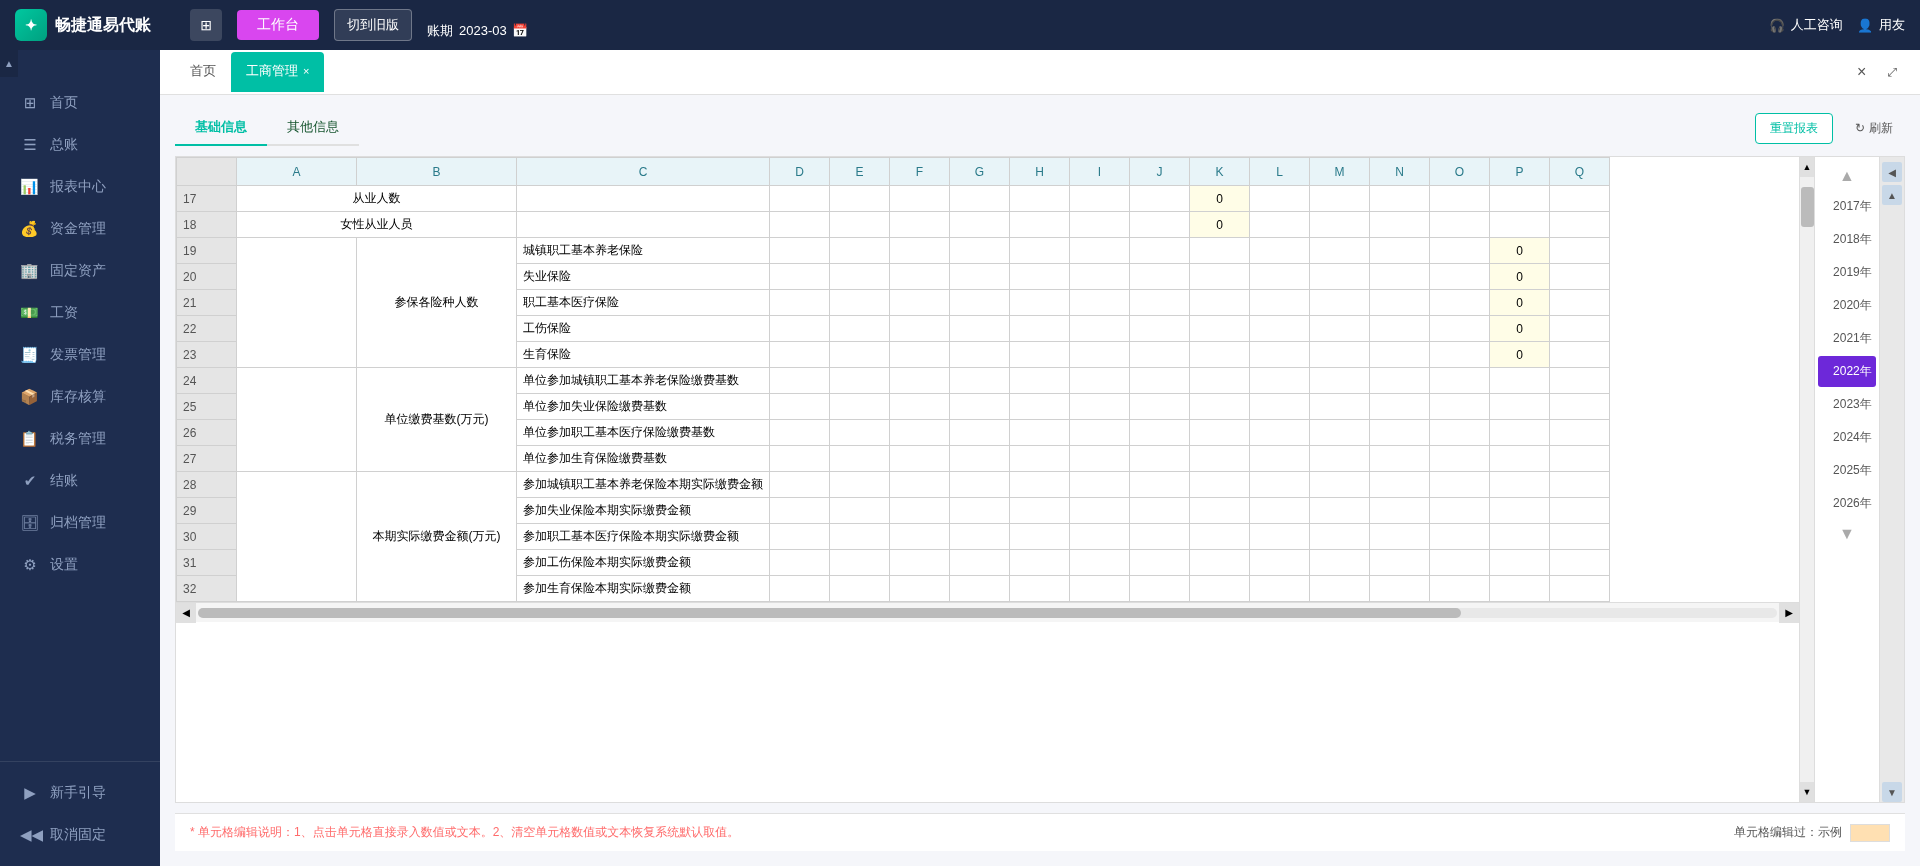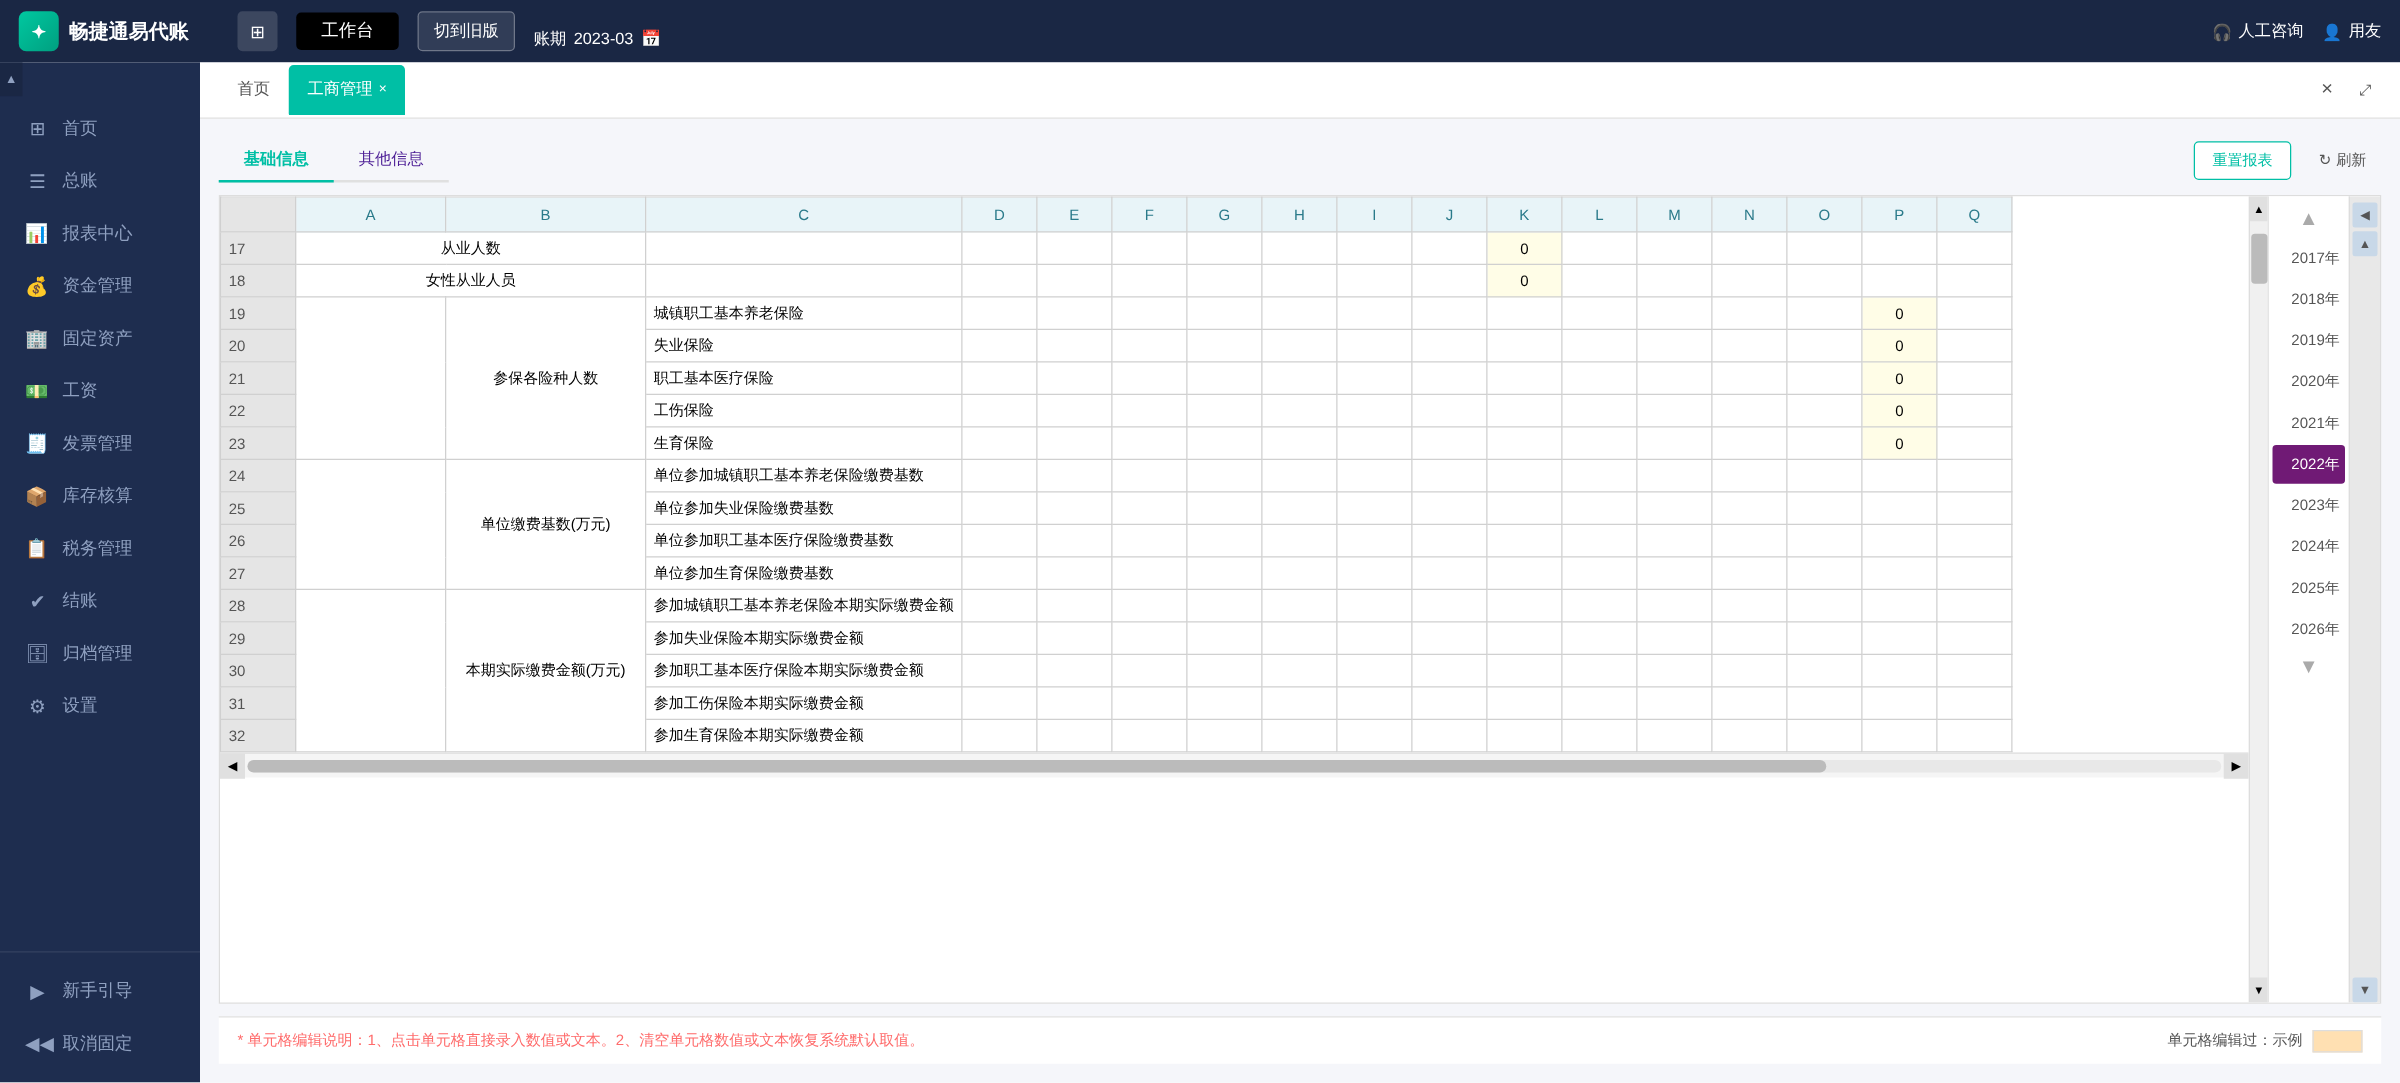--- a/index.html
+++ b/index.html
@@ -52,21 +52,21 @@
       background: rgba(255,255,255,0.15);
       border-radius: 4px;
       display: flex;
       align-items: center;
       justify-content: center;
       color: white;
       cursor: pointer;
       font-size: 14px;
     }
     .workspace-btn {
-      background: #000000;
+      background: #d946ef;
       color: white;
       padding: 6px 20px;
       border-radius: 4px;
       cursor: pointer;
       font-size: 14px;
     }
     .old-version-btn {
       background: rgba(255,255,255,0.1);
       color: white;
       padding: 6px 12px;
@@ -188,21 +188,21 @@
     }
     .sub-tabs {
       display: flex;
       gap: 0;
       border-bottom: 2px solid #e0e0e0;
     }
     .sub-tab {
       padding: 8px 20px;
       cursor: pointer;
       font-size: 13px;
-      color: #4c1d95;
+      color: #14532d;
       border-bottom: 2px solid transparent;
       margin-bottom: -2px;
     }
     .sub-tab.active {
       color: #00bfa5;
       border-bottom: 2px solid #00bfa5;
       font-weight: bold;
     }
     .sub-tab-actions {
       display: flex;
@@ -303,21 +303,21 @@
     .year-item {
       width: 90%;
       padding: 7px 4px;
       text-align: right;
       cursor: pointer;
       font-size: 12px;
       color: #555;
       border-radius: 3px;
       margin: 1px 0;
     }
-    .year-item.active { background: #701a75; color: white; }
+    .year-item.active { background: #6d28d9; color: white; }
 
     
     .bottom-bar {
       display: flex;
       align-items: center;
       height: 20px;
       background: #f5f5f5;
       border-top: 1px solid #ddd;
     }
     .h-scroll-btn {

